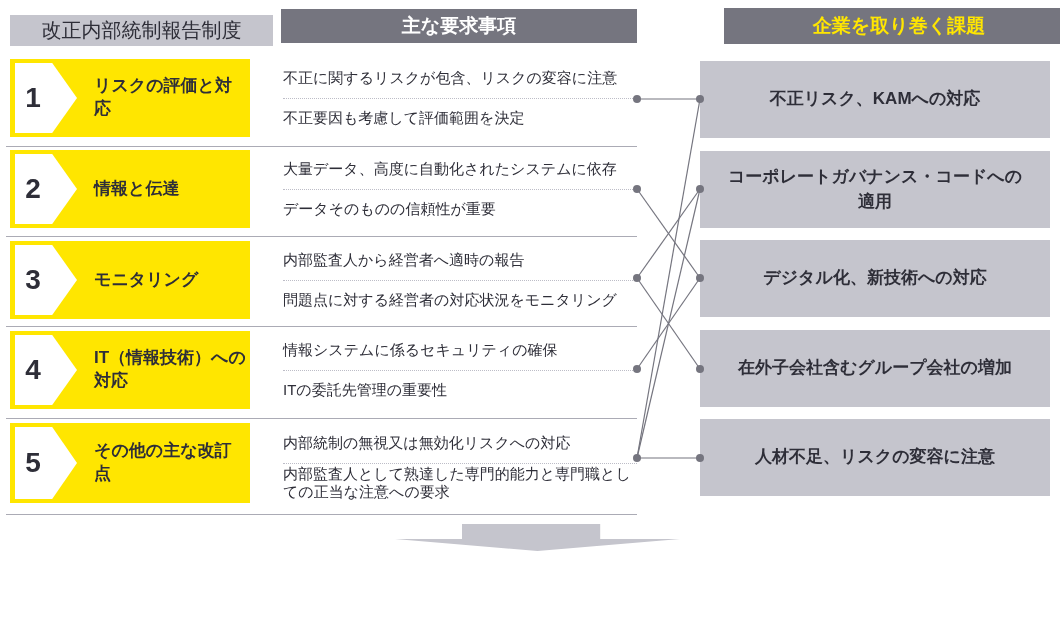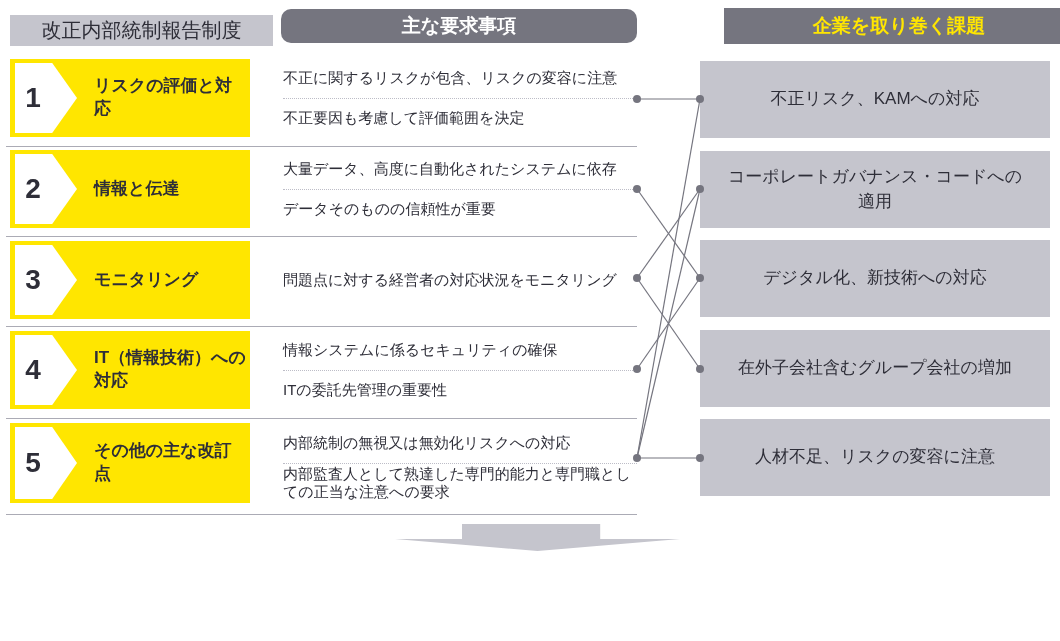--- a/index.html
+++ b/index.html
@@ -2,40 +2,40 @@
 <html><head>
 <meta charset="utf-8">
 <style>
   html,body{margin:0;padding:0;background:#ffffff;}
   #canvas{
     position:relative;width:1060px;height:641px;background:#ffffff;overflow:hidden;
     font-family:"Liberation Sans","DejaVu Sans",sans-serif;color:#2e2e38;
   }
   .hdr{position:absolute;display:flex;align-items:center;justify-content:center;box-sizing:border-box;}
   .hdr-left{left:10px;top:15px;width:263px;height:31px;background:#c5c5cd;font-size:20px;font-weight:400;color:#2e2e38;}
-  .hdr-mid{left:281px;top:9px;width:356px;height:34px;background:#75757f;font-size:19px;font-weight:700;color:#ffffff;border-radius:10px;}
+  .hdr-mid{left:281px;top:9px;width:356px;height:34px;background:#75757f;font-size:19px;font-weight:700;color:#ffffff;}
   .hdr-right{left:700px;top:8px;width:350px;height:36px;background:#75757f;font-size:19px;font-weight:700;color:#ffe600;margin-left:24px;}
 
   .group{position:absolute;left:0;width:1060px;}
   .chev{position:absolute;left:10px;top:0;width:240px;height:78px;background:#ffe600;}
   .chev .notch{position:absolute;left:5px;top:4px;bottom:4px;width:62px;background:#ffffff;
     clip-path:polygon(0 0,60% 0,100% 50%,60% 100%,0 100%);}
   .chev .num{position:absolute;left:0;top:0;width:46px;height:100%;display:flex;align-items:center;justify-content:center;
     font-size:28px;font-weight:600;color:#2e2e38;}
   .chev .lbl{position:absolute;left:84px;right:4px;top:0;height:100%;display:flex;align-items:center;
     font-size:17px;font-weight:700;line-height:1.35;color:#2e2e38;}
   .reqs{position:absolute;left:283px;top:0;width:354px;height:78px;display:flex;flex-direction:column;box-sizing:border-box;}
   .req{flex:1;display:flex;align-items:center;font-size:15px;line-height:1.22;color:#2e2e38;}
   .req.first{border-bottom:1px dotted #bdbdc7;}
 
   .sep{position:absolute;left:6px;width:631px;height:1px;background:#ababb5;}
 
   .challenge{position:absolute;left:700px;width:350px;height:77px;background:#c5c5cd;
     display:flex;align-items:center;justify-content:center;text-align:center;
-    font-size:17px;color:#2e2e38;padding:0 16px;box-sizing:border-box;white-space:pre-line;line-height:1.45;}
+    font-size:17px;color:#2e2e38;padding:0 16px;box-sizing:border-box;white-space:pre-line;line-height:1.45;font-weight:bold;}
 
   #connector-svg{position:absolute;left:0;top:0;pointer-events:none;}
 
   .down-arrow{position:absolute;left:395px;top:524px;width:285px;height:27px;background:#c5c5cd;
     clip-path:polygon(23.5% 0,72% 0,72% 56%,100% 56%,50% 100%,0 56%,23.5% 56%);}
 
   .conclusion{position:absolute;left:0;top:559px;width:1060px;text-align:center;
     font-size:29px;font-weight:700;color:#1e1e28;line-height:1.3;white-space:pre-line;letter-spacing:0.5px;}
 </style>
 </head>
@@ -73,20 +73,21 @@
   </div>
   <div class="sep" style="top:236px"></div>
 
   <div class="group" style="top:241px">
     <div class="chev">
       <div class="notch"></div>
       <div class="num">3</div>
       <div class="lbl">モニタリング</div>
     </div>
     <div class="reqs">
+      <div class="req first">内部監査人から経営者へ適時の報告</div>
       <div class="req">問題点に対する経営者の対応状況をモニタリング</div>
     </div>
   </div>
   <div class="sep" style="top:326px"></div>
 
   <div class="group" style="top:331px">
     <div class="chev">
       <div class="notch"></div>
       <div class="num">4</div>
       <div class="lbl">IT（情報技術）への対応</div>

